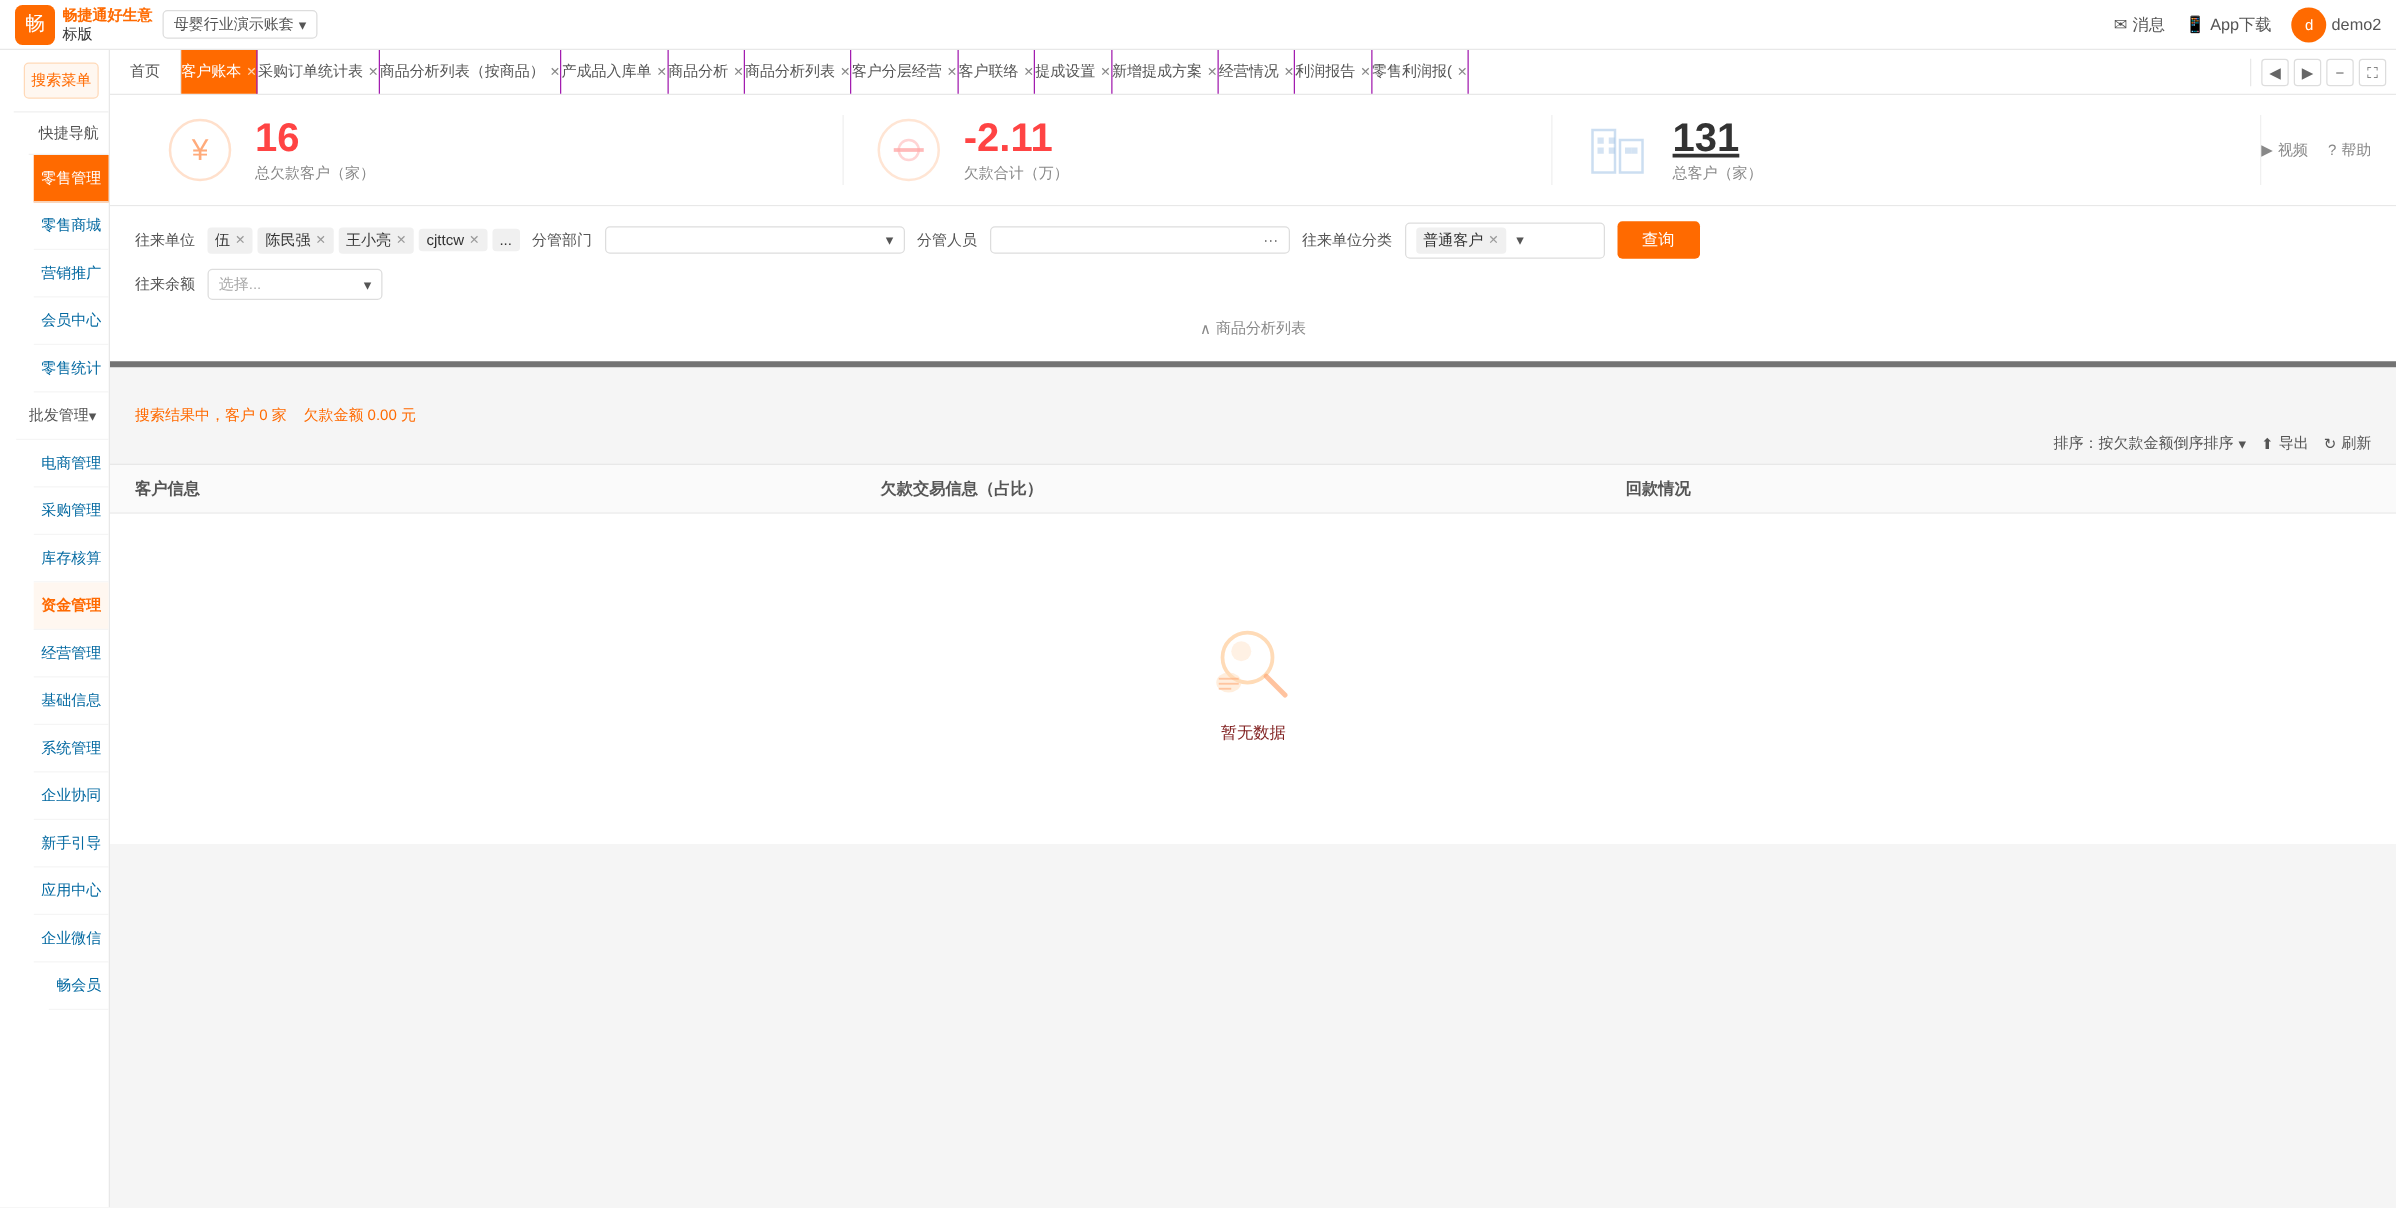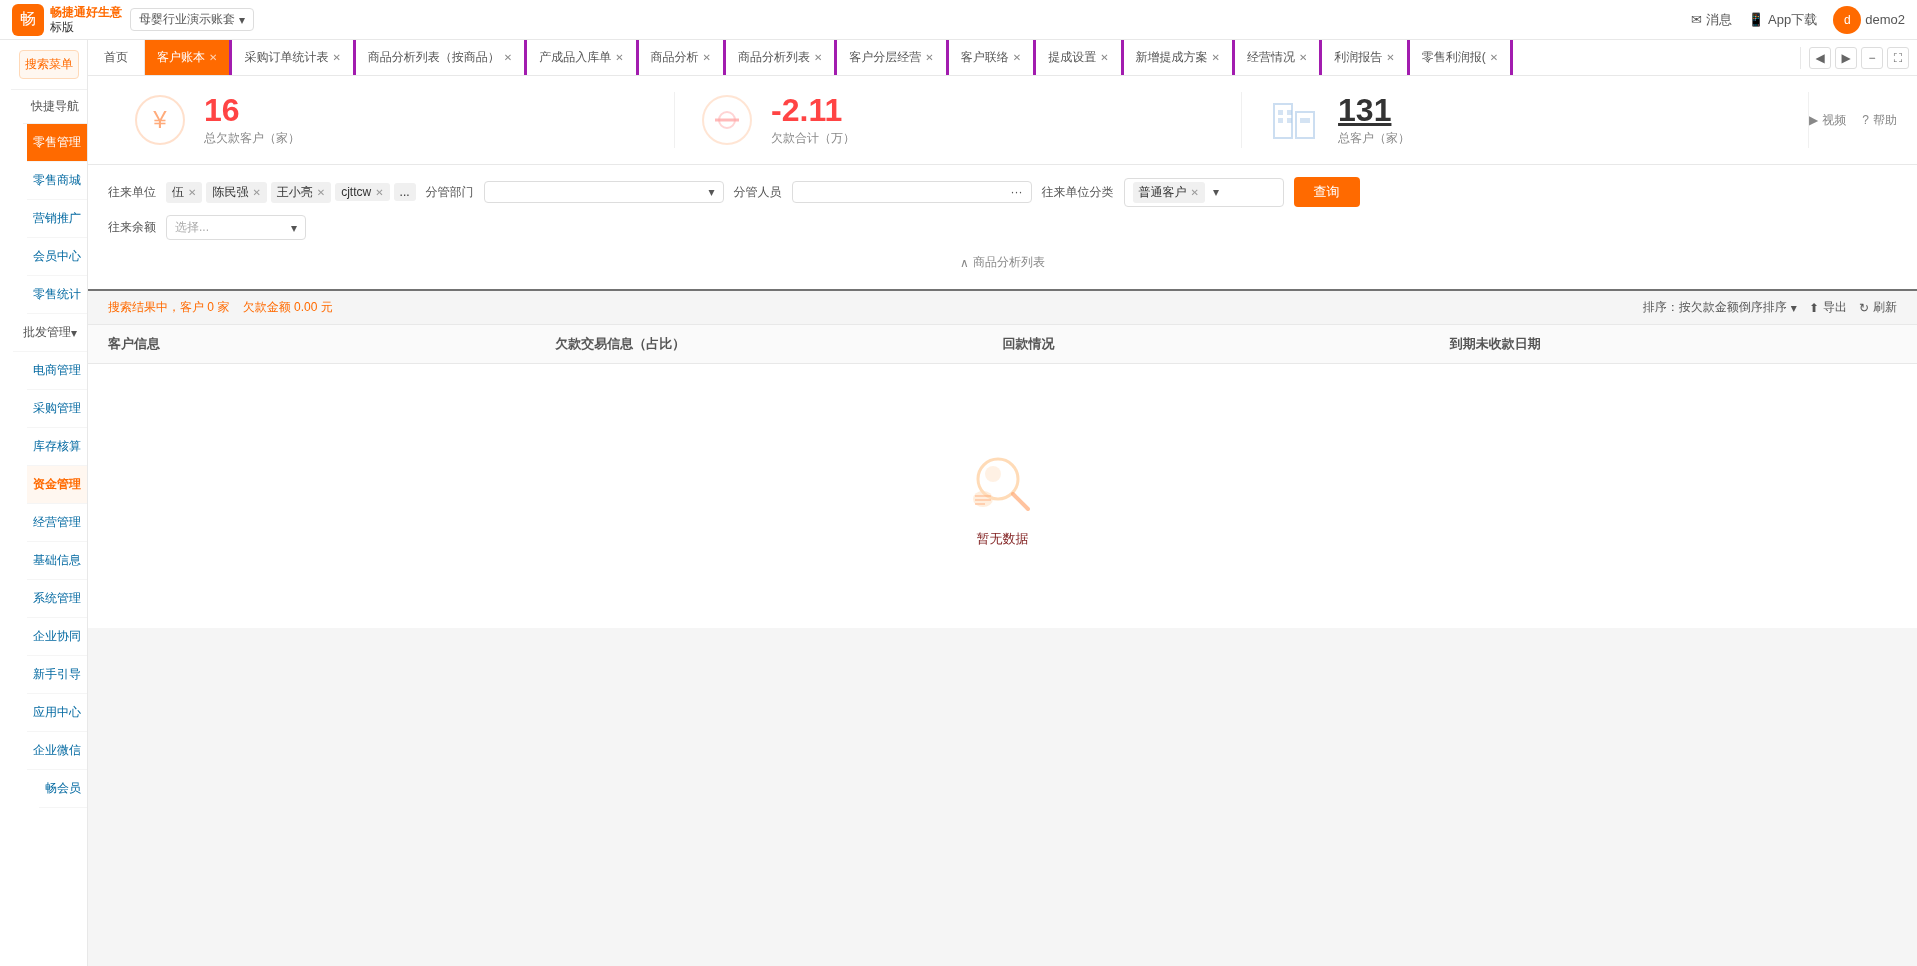--- a/index.html
+++ b/index.html
@@ -28,21 +28,21 @@
     .sidebar-item { padding: 10px 6px; text-align: center; font-size: 12px; color: #0369a1; cursor: pointer; border-bottom: 1px solid #f5f5f5; }
     .sidebar-item.active { background: #ff6a00; color: #fff; }
     .sidebar-item.active-sub { color: #ff6a00; font-weight: bold; }
     .sidebar-item-with-arrow { display: flex; align-items: center; justify-content: space-between; padding: 10px 10px; font-size: 12px; color: #555; cursor: pointer; border-bottom: 1px solid #f5f5f5; }
 
     
     .content-area { flex: 1; display: flex; flex-direction: column; overflow: hidden; }
 
     
     .tab-bar { background: #fff; display: flex; align-items: center; height: 36px; border-bottom: 1px solid #e8e8e8; overflow: hidden; flex-shrink: 0; }
-    .tab-item { display: flex; align-items: center; height: 36px; padding: 0 12px; font-size: 12px; color: #555; cursor: pointer; border-right: 3px solid #a21caf; white-space: nowrap; gap: 4px; flex-shrink: 0; }
+    .tab-item { display: flex; align-items: center; height: 36px; padding: 0 0; font-size: 12px; color: #555; cursor: pointer; border-right: 1px solid #a21caf; white-space: nowrap; gap: 4px; flex-shrink: 0; }
     .tab-item.active { background: #ff6a00; color: #fff; }
     .tab-item .close-x { font-size: 10px; opacity: 0.7; cursor: pointer; }
     .tab-home { padding: 0 16px; font-size: 12px; color: #555; cursor: pointer; height: 36px; display: flex; align-items: center; border-right: 1px solid #e8e8e8; }
     .tab-controls { margin-left: auto; display: flex; align-items: center; padding: 0 8px; gap: 4px; border-left: 1px solid #e8e8e8; }
     .tab-ctrl-btn { width: 22px; height: 22px; border: 1px solid #ddd; border-radius: 3px; display: flex; align-items: center; justify-content: center; cursor: pointer; font-size: 12px; color: #666; background: #fff; }
 
     
     .page-content { flex: 1; overflow-y: auto; background: #f5f5f5; padding: 0; }
 
     
@@ -51,35 +51,35 @@
     .stat-block:last-child { border-right: none; }
     .stat-icon { width: 56px; height: 56px; display: flex; align-items: center; justify-content: center; }
     .stat-info { display: flex; flex-direction: column; }
     .stat-number { font-size: 32px; font-weight: bold; color: #ff4444; line-height: 1; }
     .stat-number.dark { color: #333; text-decoration: underline; }
     .stat-label { font-size: 12px; color: #888; margin-top: 4px; }
     .stat-right-actions { display: flex; gap: 16px; align-items: center; font-size: 12px; color: #888; }
     .stat-right-actions span { cursor: pointer; display: flex; align-items: center; gap: 4px; }
 
     
-    .filter-area { background: #fff; padding: 12px 20px; border-bottom: 2px solid #737373; }
+    .filter-area { background: #fff; padding: 12px 20px; border-bottom: 5px solid #737373; }
     .filter-row { display: flex; align-items: center; flex-wrap: wrap; gap: 10px; margin-bottom: 8px; }
     .filter-row:last-child { margin-bottom: 0; }
     .filter-label { font-size: 12px; color: #555; white-space: nowrap; }
     .filter-tag-group { display: flex; align-items: center; gap: 4px; flex-wrap: wrap; }
     .filter-tag { display: flex; align-items: center; gap: 4px; background: #f0f0f0; border-radius: 3px; padding: 2px 6px; font-size: 12px; color: #333; }
     .filter-tag .remove { cursor: pointer; color: #999; font-size: 10px; }
     .filter-select { display: flex; align-items: center; gap: 4px; border: 1px solid #ddd; border-radius: 4px; padding: 3px 8px; font-size: 12px; color: #555; min-width: 160px; cursor: pointer; background: #fff; }
     .filter-select-wide { min-width: 240px; }
 
     
     .results-bar { background: #f5f5f5; padding: 8px 20px; display: flex; align-items: center; justify-content: space-between; border-bottom: 1px solid #e8e8e8; }
     .results-info { font-size: 12px; color: #555; }
     .results-info span { color: #ff6a00; }
-    .results-actions { display: flex; align-items: center; gap: 12px; font-size: 12px; color: #555; }
+    .results-actions { display: flex; align-items: center; gap: 12px; font-size: 12px; color: #555; margin-top: 44px; }
     .results-actions .action-btn { display: flex; align-items: center; gap: 4px; cursor: pointer; color: #555; }
     .sort-select { display: flex; align-items: center; gap: 4px; cursor: pointer; }
 
     
     .data-table { background: #fff; width: 100%; }
     .table-header { display: flex; align-items: center; padding: 10px 20px; border-bottom: 1px solid #e8e8e8; font-size: 13px; font-weight: bold; color: #555; background: #fafafa; }
     .table-col-1 { flex: 2; }
     .table-col-2 { flex: 2; }
     .table-col-3 { flex: 2; }
     .table-col-4 { flex: 2; }
@@ -371,21 +371,20 @@
             <span>刷新</span>
           </div>
         </div>
       </div>
 
       <div class="data-table">
         <div class="table-header">
           <div class="table-col-1">客户信息</div>
           <div class="table-col-2">欠款交易信息（占比）</div>
           <div class="table-col-3">回款情况</div>
-          <div class="table-col-4">到期未收款日期</div>
         </div>
 
         <div class="empty-state">
 
           <svg class="empty-icon" width="80" height="80" viewBox="0 0 80 80">
             <circle cx="35" cy="35" r="20" fill="none" stroke="#ffcc99" stroke-width="3" opacity="0.7"></circle>
             <line x1="50" y1="50" x2="65" y2="65" stroke="#ffaa77" stroke-width="4" stroke-linecap="round" opacity="0.7"></line>
             <circle cx="30" cy="30" r="8" fill="#ffddbb" opacity="0.4"></circle>
 
             <ellipse cx="20" cy="55" rx="10" ry="8" fill="#ffddbb" opacity="0.5"></ellipse>

